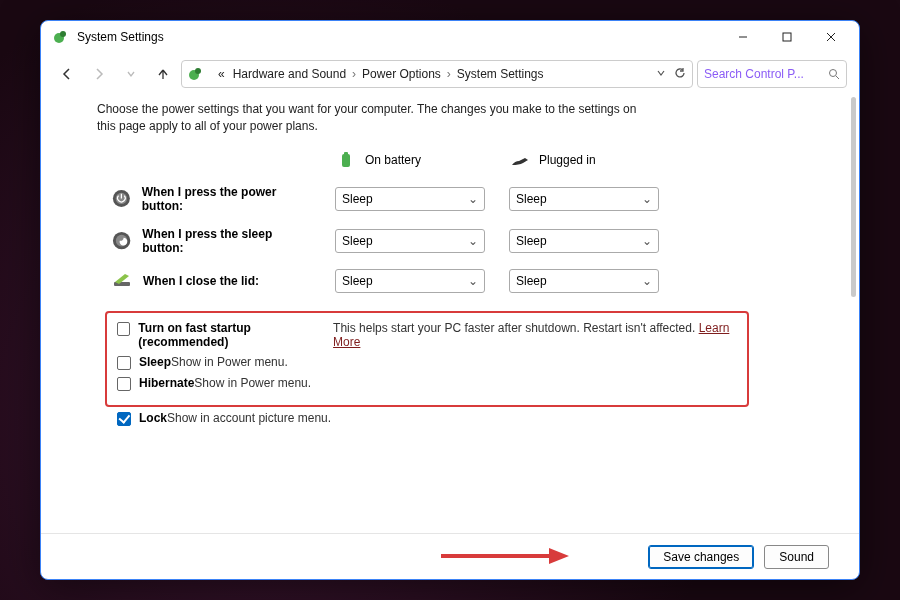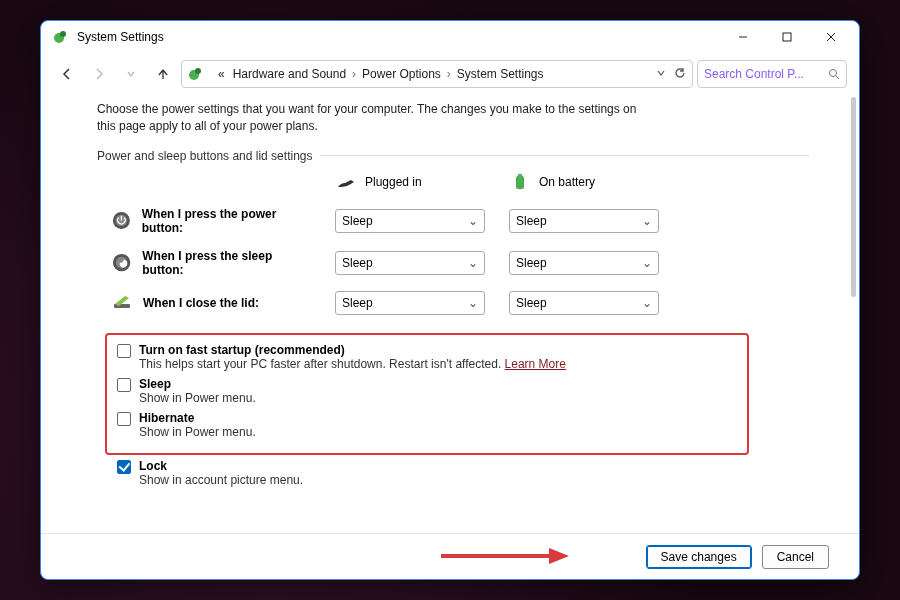--- a/index.html
+++ b/index.html
@@ -93,21 +93,21 @@
     padding: 8px 10px;
     margin: 4px 60px 4px 8px;
   }
   .ckrow { display:flex; align-items:flex-start; gap:8px; margin-bottom:6px; }
   .ckbox {
     width:14px; height:14px; border:1px solid #666; border-radius:2px; margin-top:1px;
     display:flex; align-items:center; justify-content:center; background:#fff;
   }
   .ckbox.checked { background:#0067c0; border-color:#0067c0; }
   .ckbox.checked::after { content:""; width:5px; height:8px; border:2px solid #fff; border-top:none; border-left:none; transform:rotate(40deg) translate(-1px,-1px); }
-  .cklabels { display:flex; flex-direction:column; }
+  .cklabels { display:flex; }
   .ckname { font-weight:600; }
   .ckdesc { color:#333; }
   .link { color:#7f1d1d; text-decoration:underline; cursor:pointer; }
   .lockrow { margin: 4px 0 0 20px; }
   .footer {
     height: 46px;
     border-top:1px solid #e5e5e5;
     display:flex; align-items:center; justify-content:flex-end;
     padding: 0 30px; gap:10px;
     position:relative;
@@ -206,43 +206,39 @@
       <svg width="12" height="12" viewBox="0 0 12 12">
           <circle cx="5" cy="5" r="3.5" fill="none" stroke="#777"></circle>
           <line x1="8" y1="8" x2="11" y2="11" stroke="#777"></line>
         </svg>
     </div>
   </div>
 
   <div class="content">
     <p class="intro">Choose the power settings that you want for your computer. The changes you make to the settings on this page apply to all of your power plans.</p>
 
-    <div class="section-head">
-      <span>Power and sleep buttons and lid settings</span>
-      <span class="line"></span>
-    </div>
 
     <div class="grid">
       <span></span>
       <div class="colhead">
         <span class="ico">
             <svg viewBox="0 0 22 22">
-              <path d="M3 16 Q6 12 10 12 L16 9 L19 11 L14 14 Q10 16 3 16 Z" fill="#333"></path>
-            </svg>
-          </span>
-        <span>Plugged in</span>
-      </div>
-      <div class="colhead">
-        <span class="ico">
-            <svg viewBox="0 0 22 22">
               <rect x="7" y="5" width="8" height="13" rx="2" fill="#4caf50"></rect>
               <rect x="9" y="3" width="4" height="3" rx="1" fill="#4caf50"></rect>
             </svg>
           </span>
         <span>On battery</span>
+      </div>
+      <div class="colhead">
+        <span class="ico">
+            <svg viewBox="0 0 22 22">
+              <path d="M3 16 Q6 12 10 12 L16 9 L19 11 L14 14 Q10 16 3 16 Z" fill="#333"></path>
+            </svg>
+          </span>
+        <span>Plugged in</span>
       </div>
 
       <div class="rowlabel">
         <span class="ico">
             <svg viewBox="0 0 22 22">
               <circle cx="11" cy="11" r="9" fill="#555"></circle>
               <circle cx="11" cy="11" r="6" fill="#888"></circle>
               <path d="M11 6v5 M8 8a4 4 0 1 0 6 0" fill="none" stroke="#fff" stroke-width="1.3"></path>
             </svg>
           </span>
@@ -333,20 +329,20 @@
 
   <div class="footer">
     <svg class="arrow-callout" viewBox="0 0 130 18">
       <line x1="0" y1="9" x2="110" y2="9" stroke="#d83b3b" stroke-width="4"></line>
       <polygon points="108,1 128,9 108,17" fill="#d83b3b"></polygon>
     </svg>
     <div class="btn primary">
         <span>Save changes</span>
       </div>
     <div class="btn">
-        <span>Cancel</span>
+        <span>Sound</span>
       </div>
   </div>
 
   <div class="scroll">
       <div class="thumb"></div>
     </div>
 </div>
 
 </body></html>

